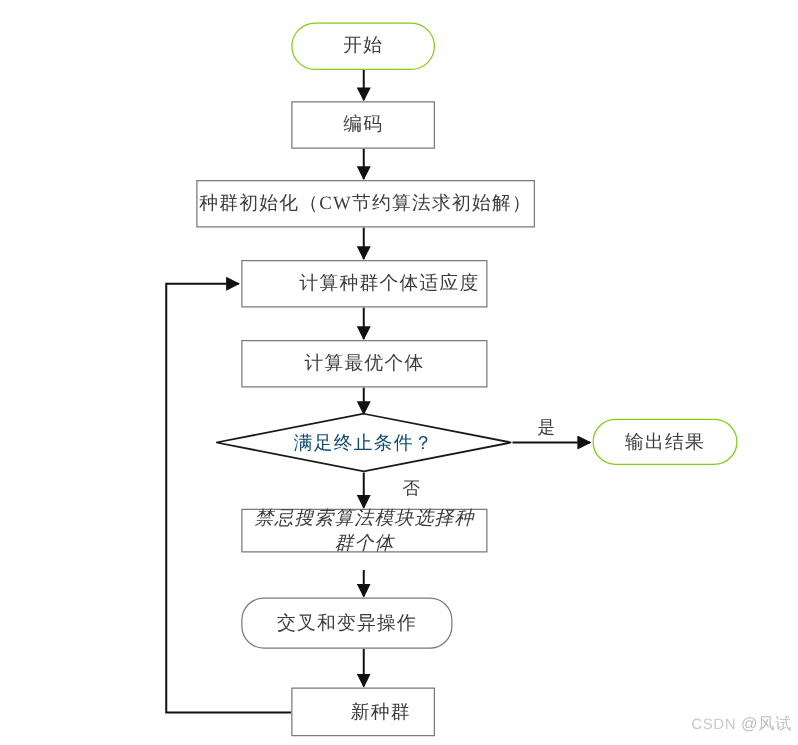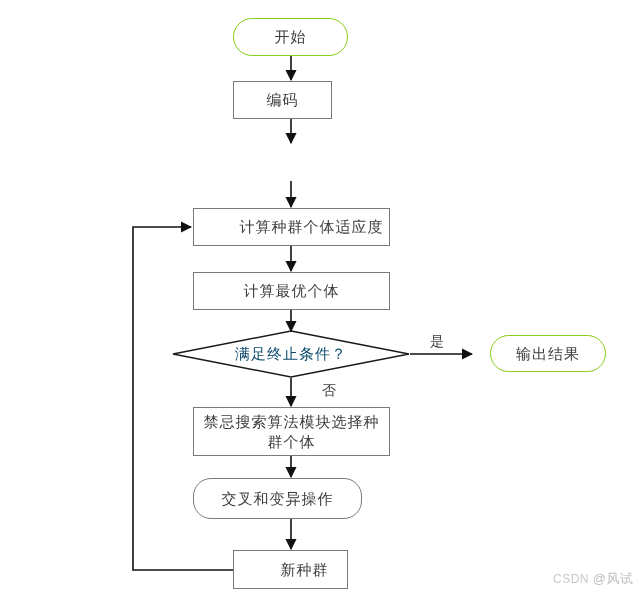--- a/index.html
+++ b/index.html
@@ -117,37 +117,38 @@
       <path d="M 291 456 L 291 477"></path>
 
       <path d="M 291 519 L 291 549"></path>
 
       <path d="M 233 570 L 133 570 L 133 227 L 191 227"></path>
     </g>
   </svg>
 
   <div class="node terminator" style="left:233px; top:18px; width:115px; height:38px;">开始</div>
 
-  <div class="node process" style="left:233px; top:81px; width:99px; height:38px;">编码</div>
+  <div class="node process" style="left:233px; top:81px; width:115px; height:38px;">编码</div>
 
+  <div class="node process" style="left:157px; top:144px; width:271px; height:38px;">种群初始化（CW节约算法求初始解）</div>
 
   <div class="node process" style="left:193px; top:208px; width:197px; height:38px;padding-left:40px;">计算种群个体适应度</div>
 
   <div class="node process" style="left:193px; top:272px; width:197px; height:38px;">计算最优个体</div>
 
   <div class="diamond-wrap" style="left:172px; top:330px; width:238px; height:48px;">
     <svg width="238" height="48" viewBox="0 0 238 48">
       <polygon points="119,1 237,24 119,47 1,24" fill="#ffffff" stroke="#1a1a1a" stroke-width="1.4"></polygon>
     </svg>
     <div class="diamond-label">满足终止条件？</div>
   </div>
 
-  <div class="node terminator" style="left:490px; top:335px; width:116px; height:37px;">输出结果</div>
+  <div class="node terminator" style="left:474px; top:335px; width:116px; height:37px;">输出结果</div>
 
-  <div class="node process" style="left:193px; top:407px; width:197px; height:49px;">禁忌搜索算法模块选择种
+  <div class="node process" style="left:193px; top:407px; width:197px; height:35px;font-style:italic;">禁忌搜索算法模块选择种
 群个体</div>
 
   <div class="node process" style="left:193px; top:478px; width:169px; height:41px;border-radius:18px;">交叉和变异操作</div>
 
   <div class="node process" style="left:233px; top:550px; width:115px; height:39px;padding-left:28px;">新种群</div>
 
   <div class="edge-label" style="left:430px; top:333px;">是</div>
 
   <div class="edge-label" style="left:322px; top:382px;">否</div>
 

